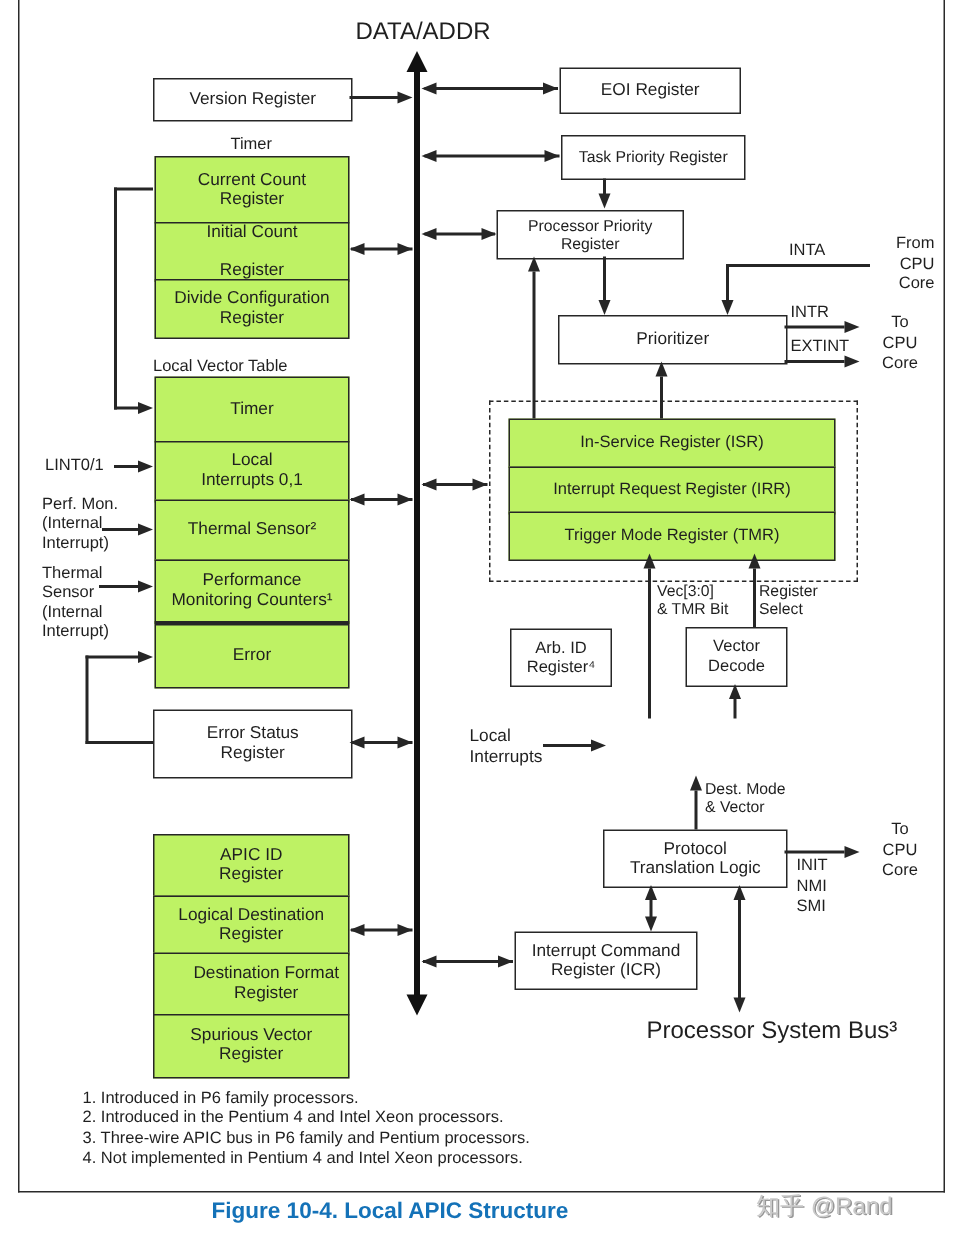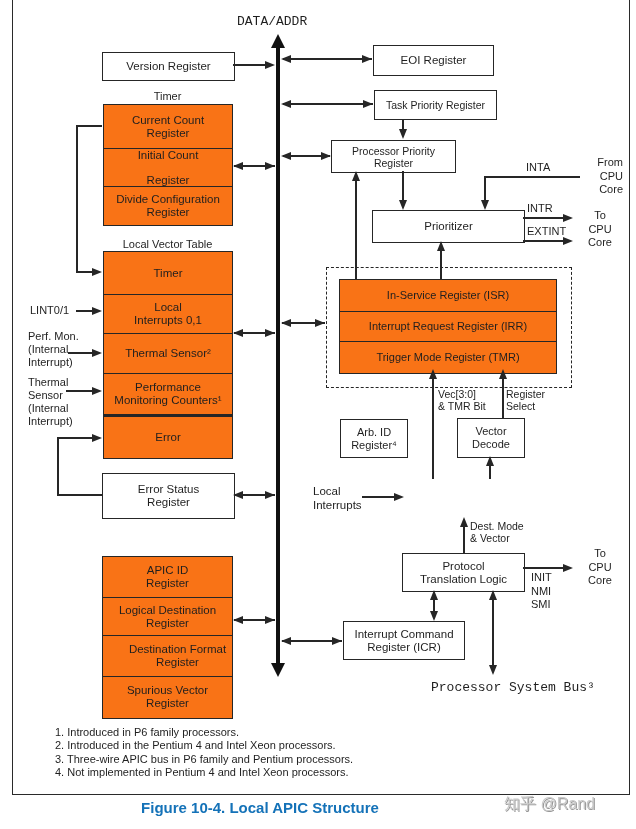--- a/index.html
+++ b/index.html
@@ -3,27 +3,27 @@
 <meta charset="utf-8">
 <style>
   html,body{margin:0;padding:0;background:#fff;}
   .page{position:relative;width:636px;height:829px;background:#ffffff;overflow:hidden;
         font-family:"Liberation Sans","DejaVu Sans",sans-serif;color:#1f1f1f;}
   .frame{position:absolute;left:12px;top:0;width:616px;height:794px;
          border-left:1.5px solid #2a2a2a;border-right:1.5px solid #2a2a2a;border-bottom:1.5px solid #2a2a2a;}
   .box{position:absolute;border:1.5px solid #262626;background:#fff;display:flex;flex-direction:column;
        align-items:center;justify-content:center;text-align:center;font-size:11.5px;line-height:13px;}
   .stack{position:absolute;display:flex;flex-direction:column;}
-  .cell{border:1.5px solid #262626;margin-top:-1.5px;background:#f97316;display:flex;flex-direction:column;
+  .cell{border:1.5px solid #262626;margin-top:-1.5px;background:#bef264;display:flex;flex-direction:column;
         align-items:center;justify-content:center;text-align:center;font-size:11.5px;line-height:13px;}
   .cell.first{margin-top:0;}
   .cell.thicktop{border-top-width:3px;}
   .lbl{position:absolute;font-size:11px;line-height:13px;white-space:nowrap;}
   .f10{font-size:10.5px;line-height:12px;}
-  .f12{font-size:13px;font-family:Liberation Mono, monospace;}
+  .f12{font-size:16px;}
   .hl{position:absolute;height:2px;background:#262626;}
   .vl{position:absolute;width:2px;background:#262626;}
   .ar{position:absolute;width:0;height:0;}
   .ar.r{border-top:4px solid transparent;border-bottom:4px solid transparent;border-left:10px solid #262626;}
   .ar.l{border-top:4px solid transparent;border-bottom:4px solid transparent;border-right:10px solid #262626;}
   .ar.u{border-left:4px solid transparent;border-right:4px solid transparent;border-bottom:10px solid #262626;}
   .ar.d{border-left:4px solid transparent;border-right:4px solid transparent;border-top:10px solid #262626;}
   .ar.bigu{border-left:7px solid transparent;border-right:7px solid transparent;border-bottom:14px solid #111;}
   .ar.bigd{border-left:7px solid transparent;border-right:7px solid transparent;border-top:14px solid #111;}
   .dashedbox{position:absolute;border:1.5px dashed #262626;}
@@ -56,21 +56,21 @@
     <div class="cell" style="height:38px;gap:12px;">
         <div>Initial Count</div>
         <div>Register</div>
       </div>
     <div class="cell" style="height:38px;">
         <div>Divide Configuration</div>
         <div>Register</div>
       </div>
   </div>
 
-  <div class="lbl" style="left:102px;top:238px;width:131px;text-align:center;">Local Vector Table</div>
+  <div class="lbl" style="left:102px;top:238px;width:131px;text-align:left;">Local Vector Table</div>
   <div class="stack" style="left:103px;top:251px;width:130px;">
     <div class="cell first" style="height:42px;">
         <div>Timer</div>
       </div>
     <div class="cell" style="height:39px;">
         <div>Local</div>
         <div>Interrupts 0,1</div>
       </div>
     <div class="cell" style="height:39px;">
         <div>Thermal Sensor²</div>

